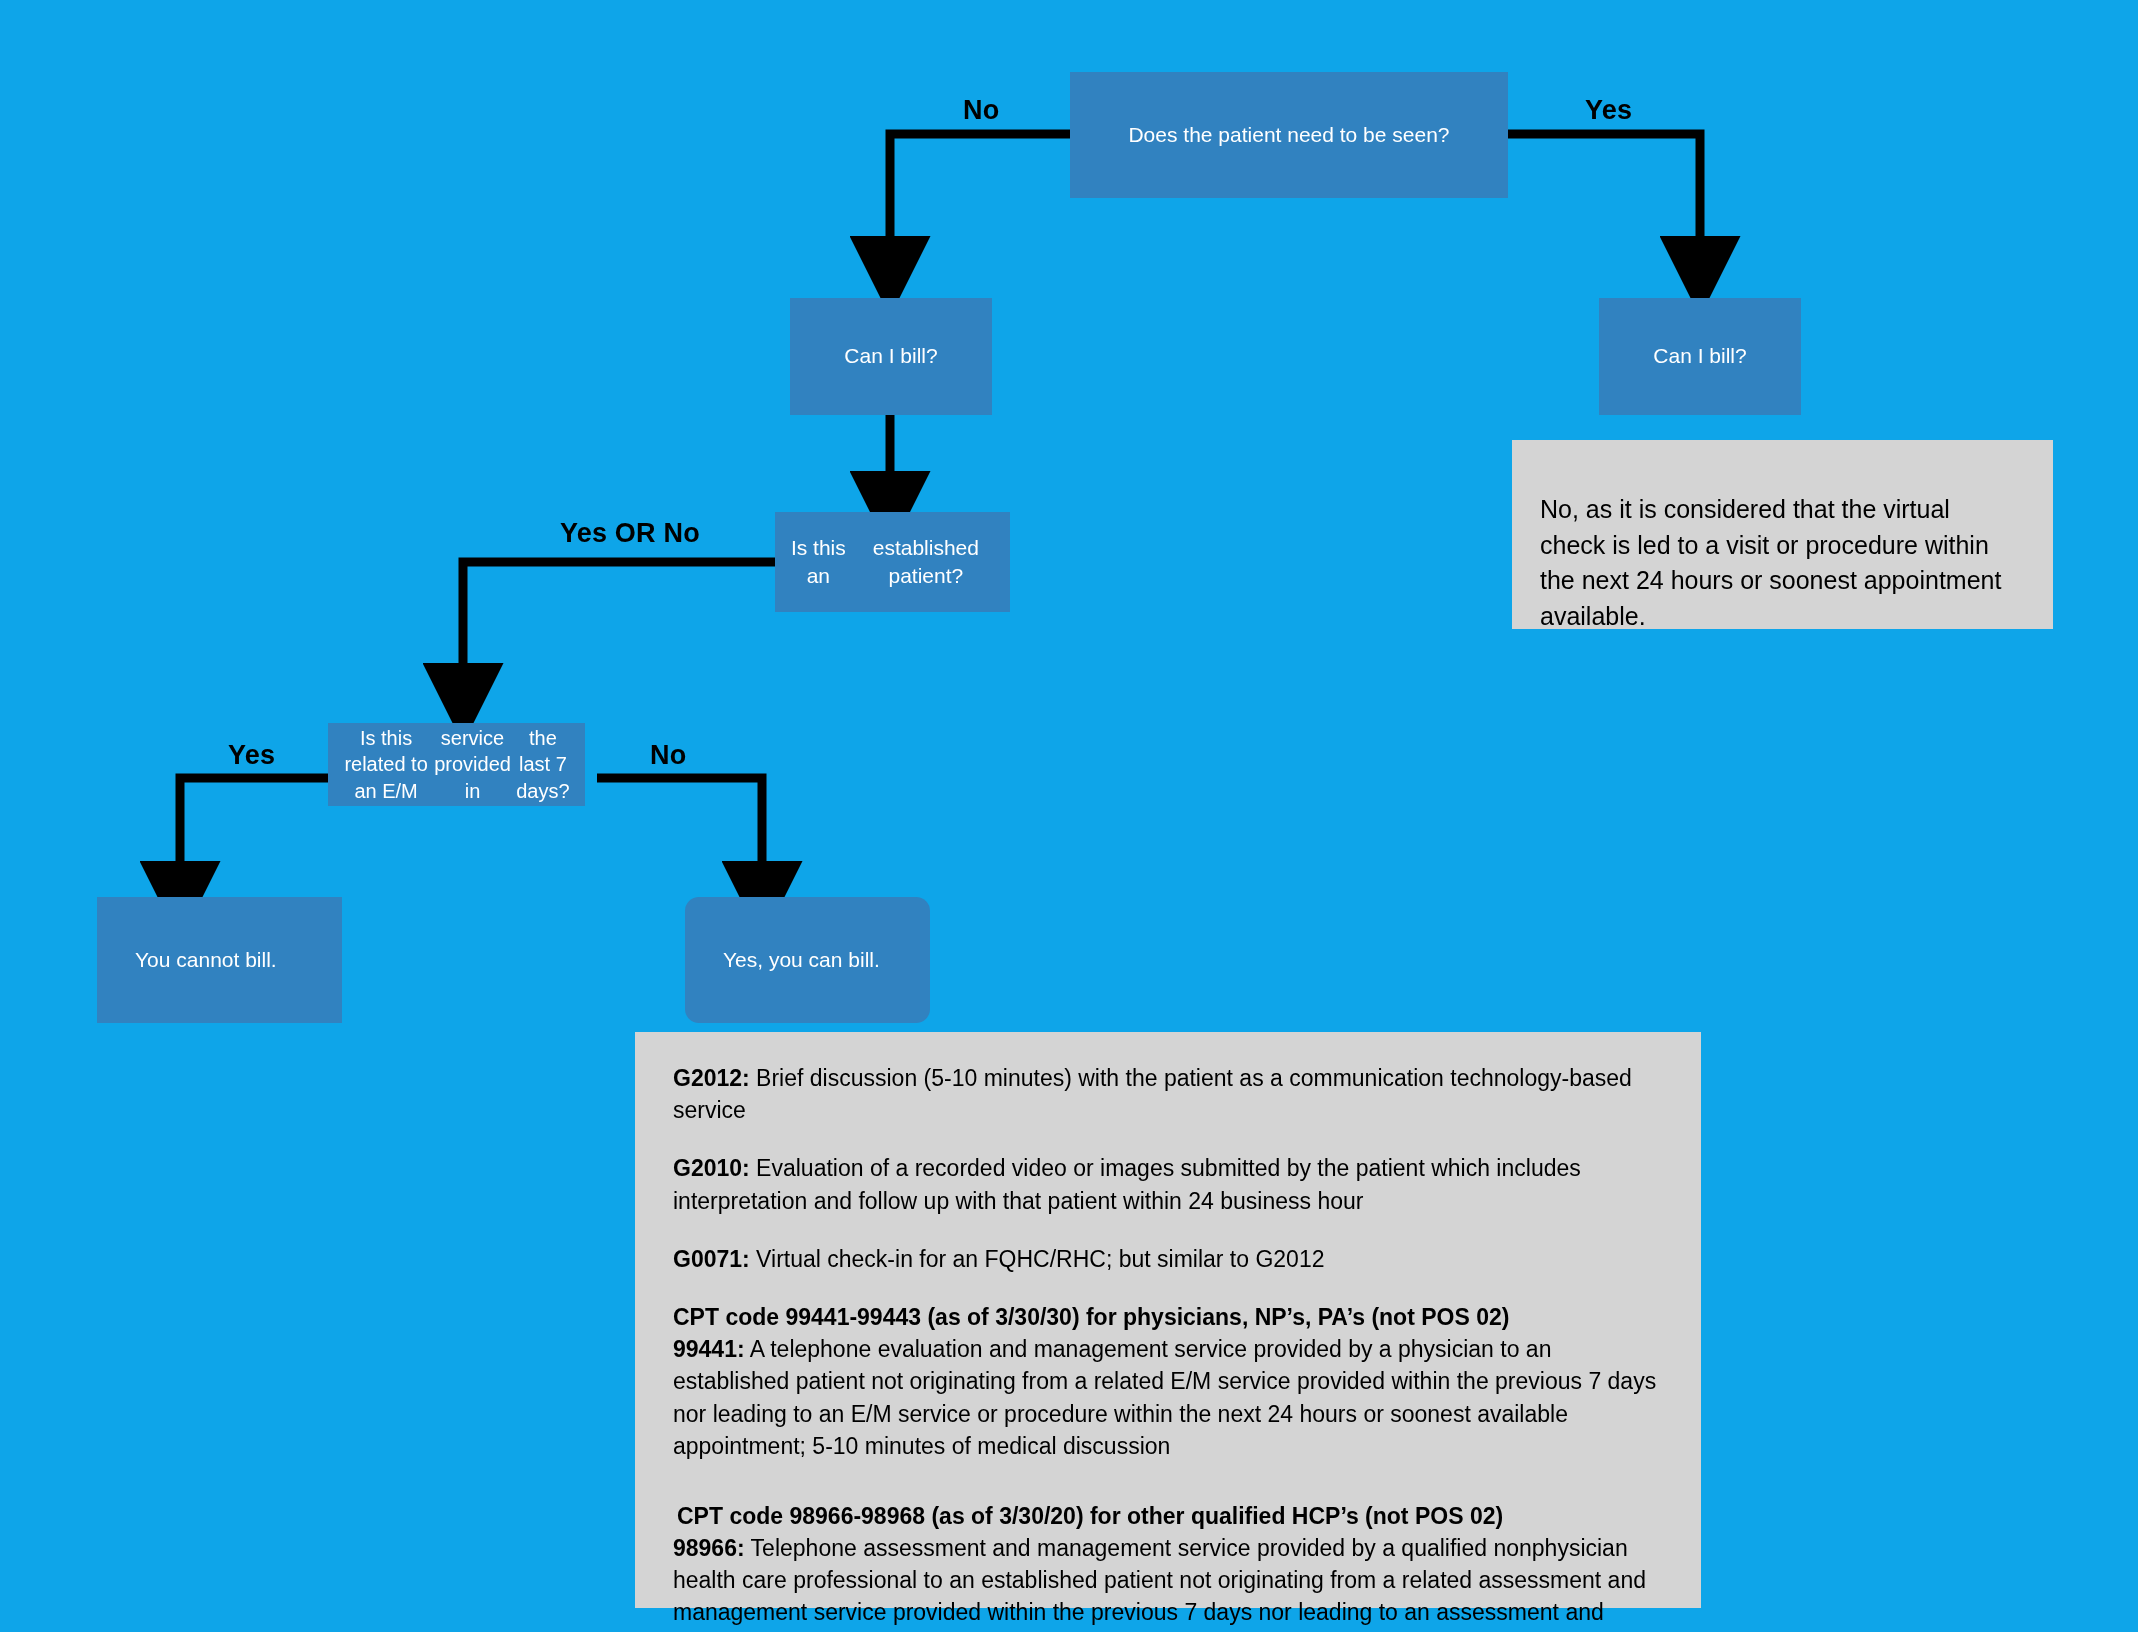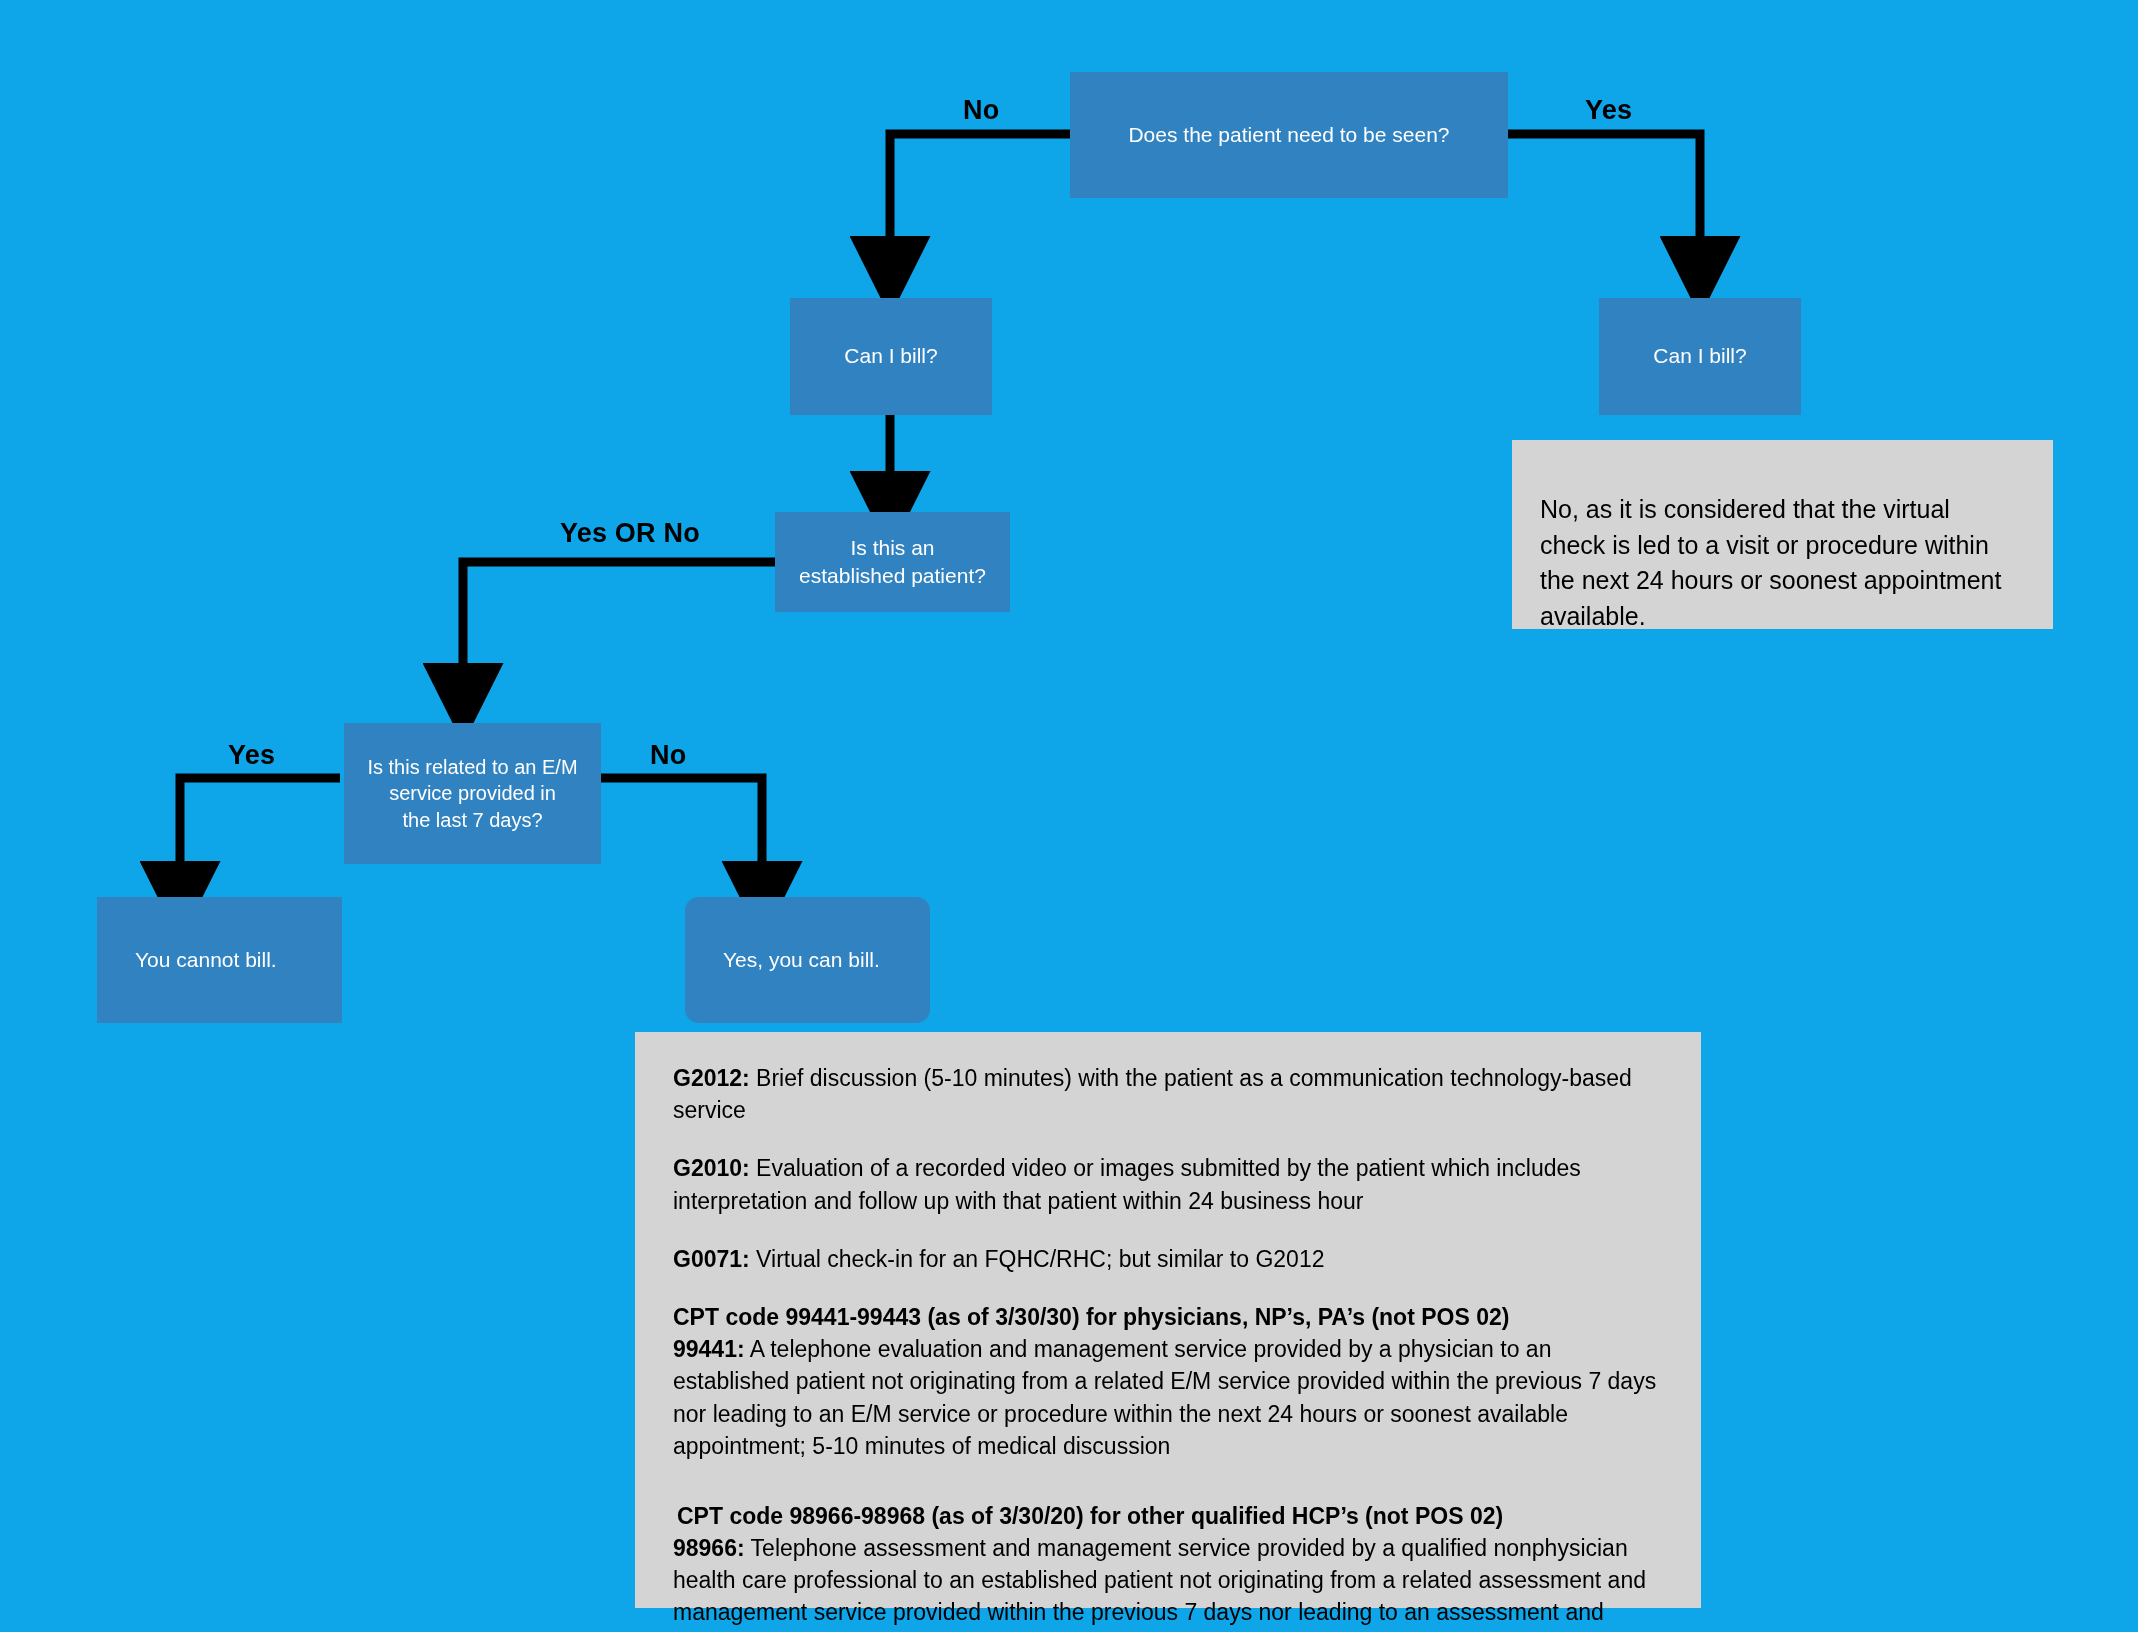--- a/index.html
+++ b/index.html
@@ -130,28 +130,28 @@
   </div>
 
   <div class="node" id="node-canbill-right" style="left:1599px; top:298px; width:202px; height:117px;">
     <span>Can I bill?</span>
   </div>
 
   <div class="note" id="note-right" style="left:1512px; top:440px; width:541px; height:189px;">
     <div class="note-text">No, as it is considered that the virtual check is led to a visit or procedure within the next 24 hours or soonest appointment available.</div>
   </div>
 
-  <div class="node" id="node-established" style="left:775px; top:512px; width:235px; height:100px; flex-direction:column; line-height:1.35;">
+  <div class="node" id="node-established" style="left:775px; top:512px; width:235px; height:100px; flex-direction:row; line-height:1.35;">
     <span>Is this an</span>
     <span>established patient?</span>
   </div>
 
   <div class="edge-label" style="left:560px; top:518px;">Yes OR No</div>
 
-  <div class="node" id="node-em" style="left:344px; top:723px; width:257px; height:141px; flex-direction:column; line-height:1.33; font-size:20px;">
+  <div class="node" id="node-em" style="left:328px; top:723px; width:257px; height:83px; flex-direction:row; line-height:1.33; font-size:20px;">
     <span>Is this related to an E/M</span>
     <span>service provided in</span>
     <span>the last 7 days?</span>
   </div>
 
   <div class="edge-label" style="left:228px; top:740px;">Yes</div>
   <div class="edge-label" style="left:650px; top:740px;">No</div>
 
   <div class="node left-align" id="node-cannot-bill" style="left:52px; top:897px; width:245px; height:126px;">
     <span>You cannot bill.</span>

